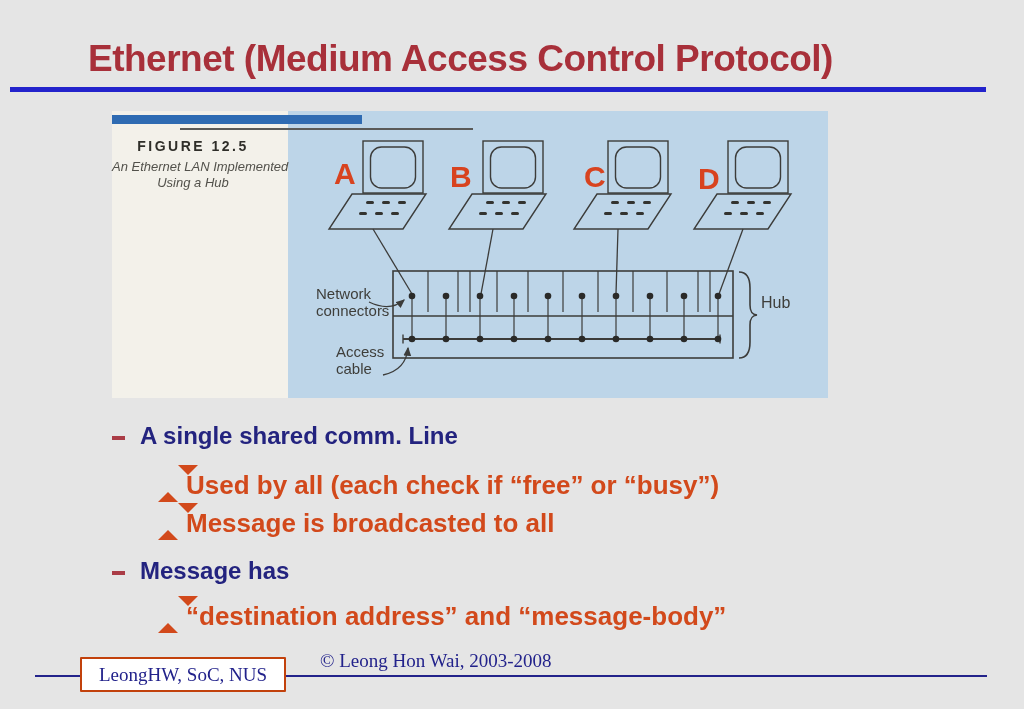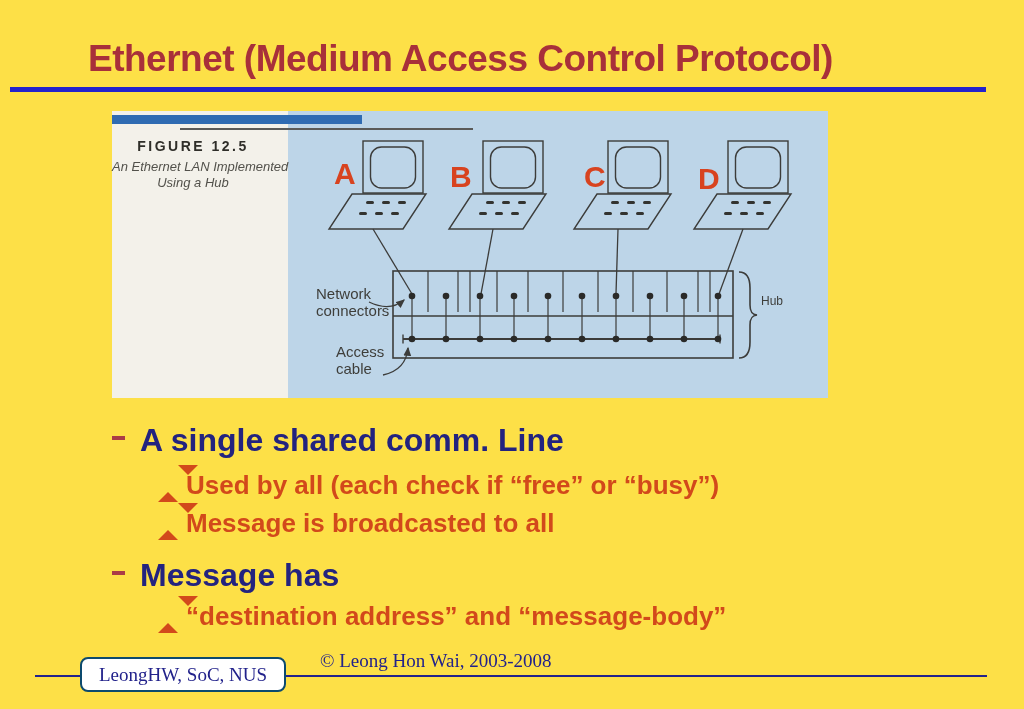--- a/index.html
+++ b/index.html
@@ -1,48 +1,48 @@
 <!DOCTYPE html>
 <html><head>
 <meta charset="utf-8">
 <style>
   html,body{margin:0;padding:0;background:#fff;}
-  .slide{position:relative;width:1024px;height:709px;background:#fde047;overflow:hidden;
+  .slide{position:relative;width:1024px;height:709px;background:#e5e5e5;overflow:hidden;
          font-family:"Liberation Sans",sans-serif;}
   
   .title{position:absolute;left:88px;top:38px;font-size:37px;font-weight:bold;
          color:#a8303a;letter-spacing:-0.5px;white-space:nowrap;}
   .rule{position:absolute;left:10px;top:87px;width:976px;height:5px;background:#2323cc;}
   
   .figure{position:absolute;left:112px;top:111px;width:716px;height:287px;background:#bdd5e8;}
   .fig-cream{position:absolute;left:0;top:0;width:176px;height:287px;background:#f3f1ea;}
   .fig-topbar{position:absolute;left:0;top:4px;width:250px;height:9px;background:#2f6bb2;}
   .fig-grayline{position:absolute;left:68px;top:17px;width:293px;height:2px;background:#5a5a58;}
   .fig-caption{position:absolute;left:0px;top:27px;width:162px;text-align:center;color:#2f2e29;}
   .fig-label{font-size:14px;font-weight:bold;letter-spacing:2.5px;white-space:nowrap;}
   .fig-italic{font-style:italic;font-size:13px;color:#52514b;line-height:16px;white-space:nowrap;}
   .fig-italic.first{margin-top:5px;}
   .diagram-svg{position:absolute;left:0;top:0;}
   .comp-label{position:absolute;font-size:30px;font-weight:bold;color:#d8431f;}
   .fig-text{position:absolute;font-size:15px;color:#3e3e3a;line-height:17px;}
-  .fig-hub{position:absolute;font-size:12px;color:#3e3e3a;}
+  .fig-hub{position:absolute;font-size:16px;color:#3e3e3a;}
   
   .brow{position:absolute;display:flex;align-items:flex-start;white-space:nowrap;}
   .dash{width:13px;height:4px;background:#aa3c46;margin-top:14px;margin-right:15px;flex:none;}
   .diamond{width:21px;margin-top:5px;margin-right:7px;flex:none;}
   .tri-up{width:0;height:0;border-left:10.5px solid transparent;border-right:10.5px solid transparent;
           border-bottom:10px solid #d2491b;margin-bottom:2px;}
   .tri-down{width:0;height:0;border-left:10.5px solid transparent;border-right:10.5px solid transparent;
           border-top:10px solid #d2491b;}
-  .btext1{font-size:32px;font-weight:bold;color:#23237f;}
+  .btext1{font-size:24px;font-weight:bold;color:#23237f;}
   .btext2{font-size:26px;font-weight:bold;color:#d2491b;}
   
   .footer-line{position:absolute;left:35px;top:675px;width:952px;height:2px;background:#23238b;}
   .footer-box{position:absolute;left:80px;top:657px;width:202px;height:31px;background:#ffffff;
-              border:2px solid #0c4a6e;border-radius:8px;display:flex;align-items:center;
+              border:2px solid #c2410c;border-radius:1px;display:flex;align-items:center;
               justify-content:center;}
   .footer-serif{font-family:"Liberation Serif",serif;font-size:19px;color:#22228b;white-space:nowrap;}
   .footer-center{position:absolute;left:320px;top:650px;width:280px;text-align:left;}
   .footer-right{position:absolute;left:666px;top:650px;width:250px;text-align:center;}
 </style>
 </head>
 <body>
 
 <div class="slide">
 

